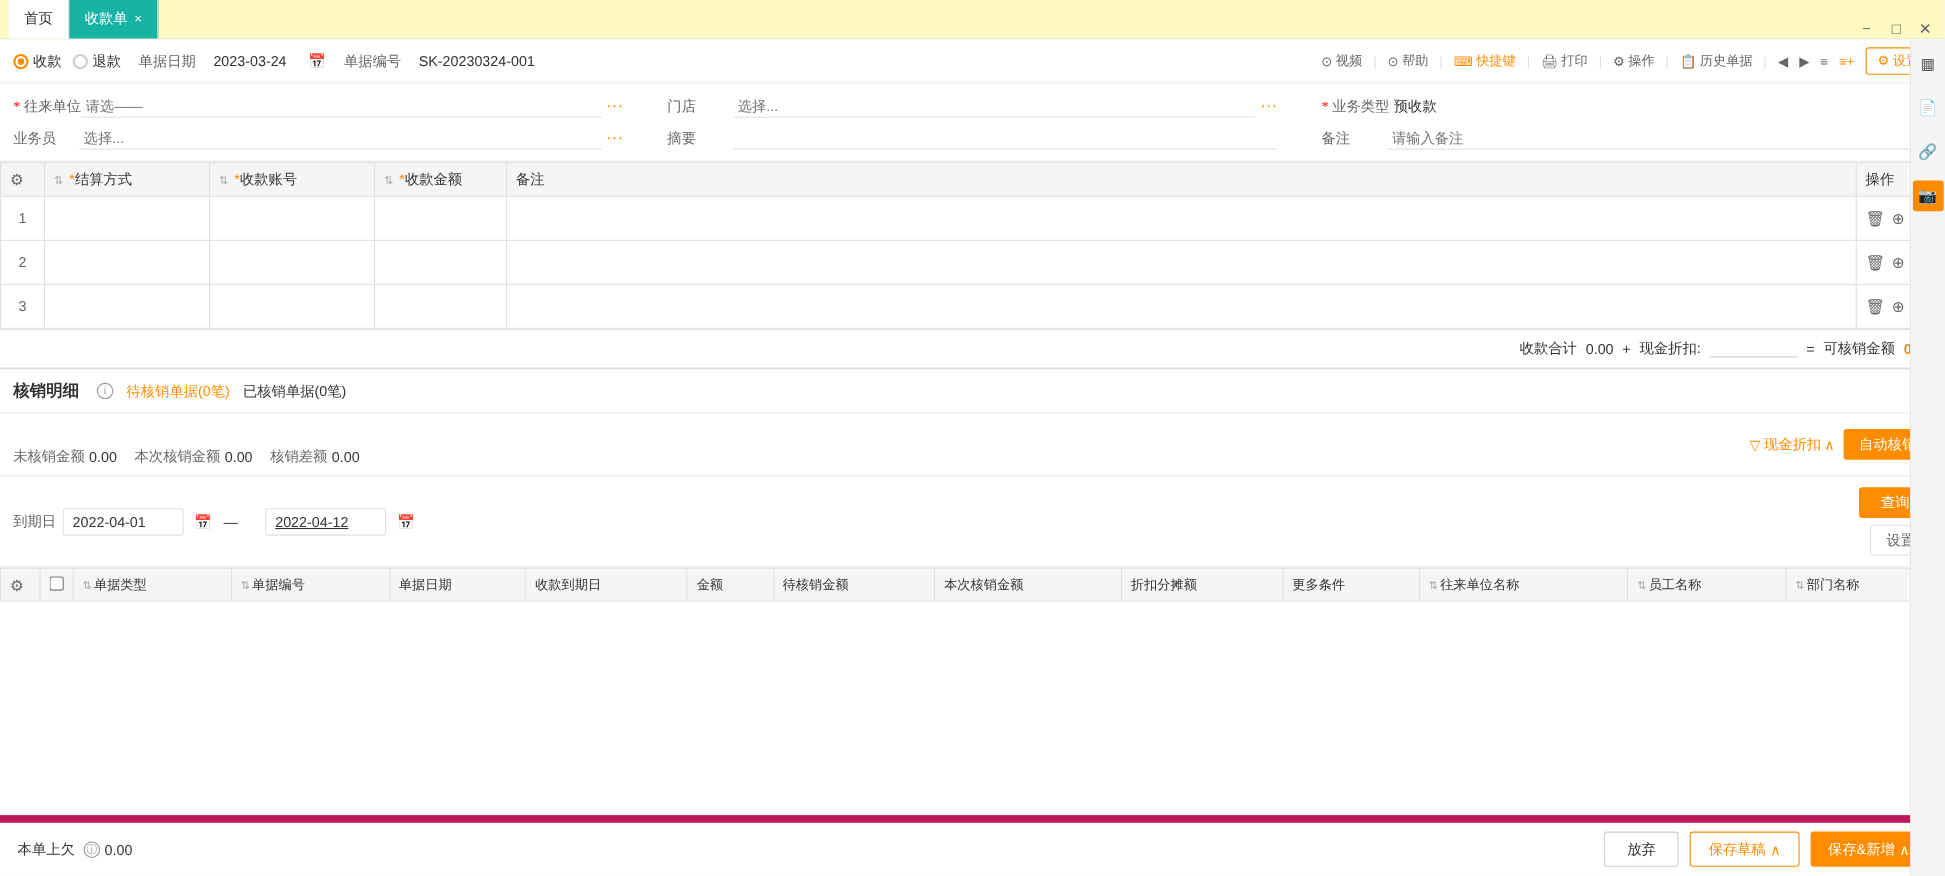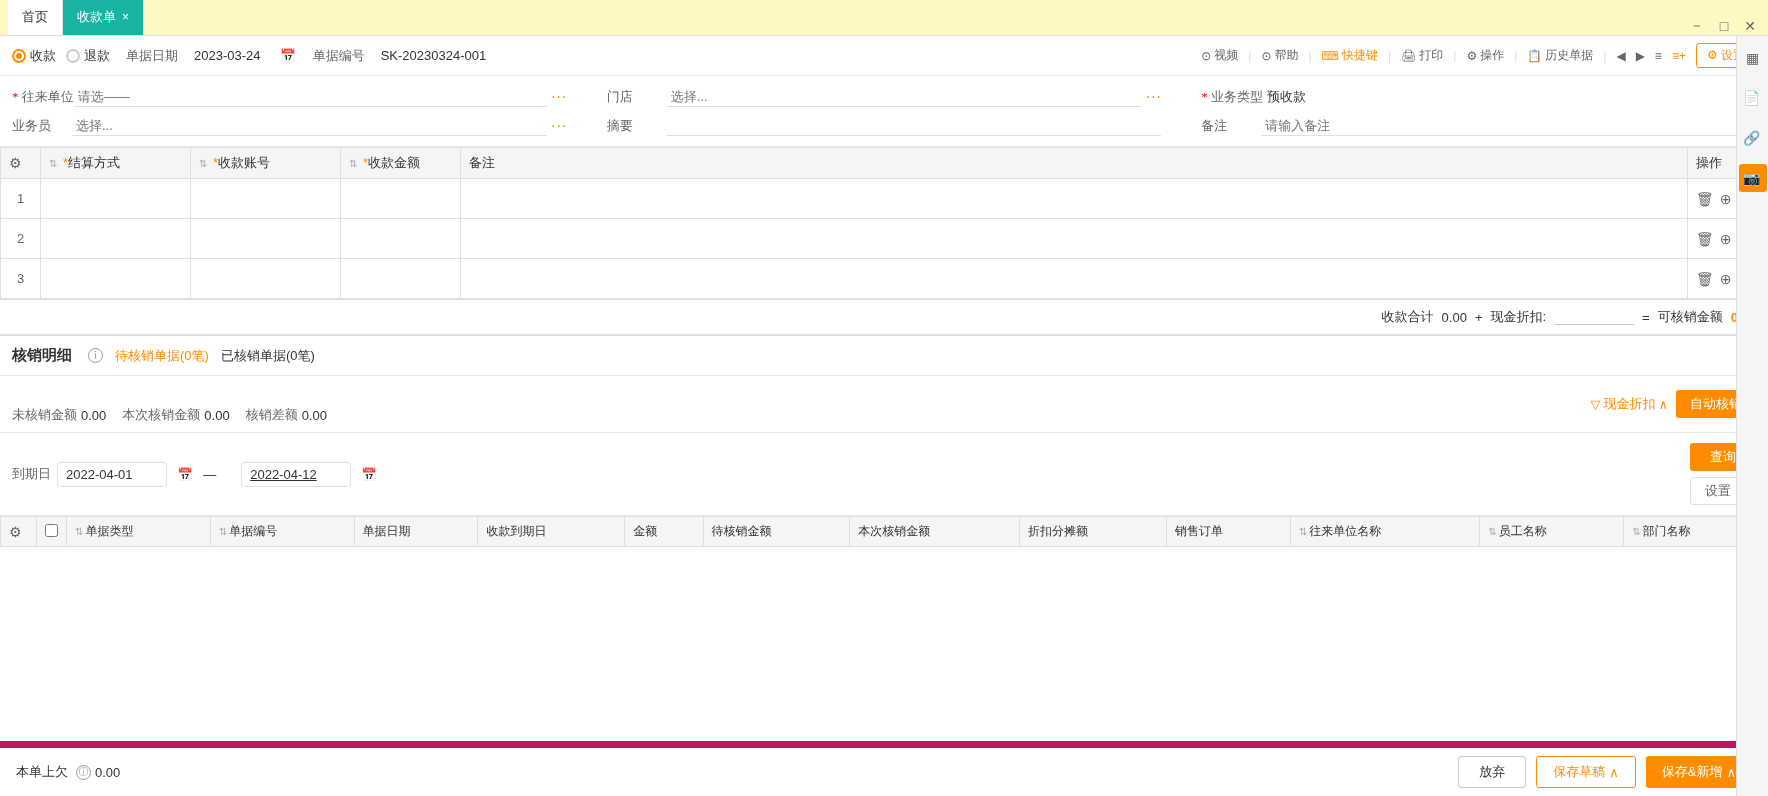--- a/index.html
+++ b/index.html
@@ -120,21 +120,21 @@
     .search-label { color: #666; white-space: nowrap; }
     .search-select {
       border: 1px solid #e0e0e0; padding: 4px 8px; border-radius: 3px;
       outline: none; min-width: 180px; color: #333; font-size: 13px;
       display: flex; align-items: center; gap: 4px; cursor: pointer; background: #fff;
     }
     .date-input {
       border: 1px solid #e0e0e0; padding: 4px 8px; border-radius: 3px;
       outline: none; font-size: 13px; color: #333; width: 110px;
     }
-    .search-right { margin-left: auto; display: flex; flex-direction: column; gap: 6px; align-items: flex-start; }
+    .search-right { margin-left: auto; display: flex; flex-direction: column; gap: 6px; align-items: flex-end; }
     .query-btn {
       background: #ff8c00; color: #fff; border: none; padding: 5px 20px;
       border-radius: 3px; cursor: pointer; font-size: 13px;
     }
     .settings-btn2 {
       background: #fff; border: 1px solid #e0e0e0; padding: 4px 14px;
       border-radius: 3px; cursor: pointer; font-size: 13px; color: #666;
     }
 
     
@@ -447,21 +447,21 @@
             </th>
             <th>
               <span class="sort-icon">⇅</span>单据编号
             </th>
             <th>单据日期</th>
             <th>收款到期日</th>
             <th>金额</th>
             <th>待核销金额</th>
             <th>本次核销金额</th>
             <th>折扣分摊额</th>
-            <th>销售订单</th>
+            <th>更多条件</th>
             <th>
               <span class="sort-icon">⇅</span>往来单位名称
             </th>
             <th>
               <span class="sort-icon">⇅</span>员工名称
             </th>
             <th>
               <span class="sort-icon">⇅</span>部门名称
             </th>
           </tr>

